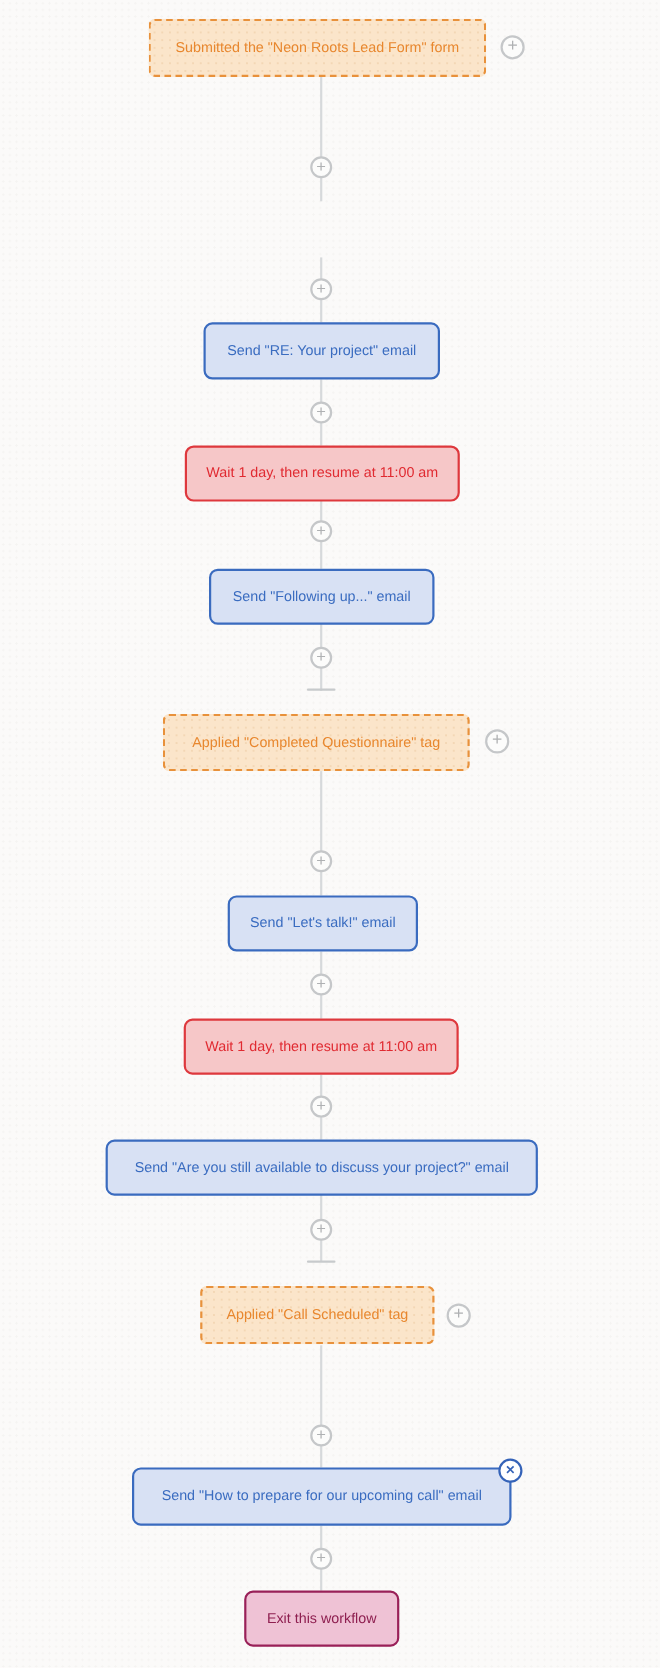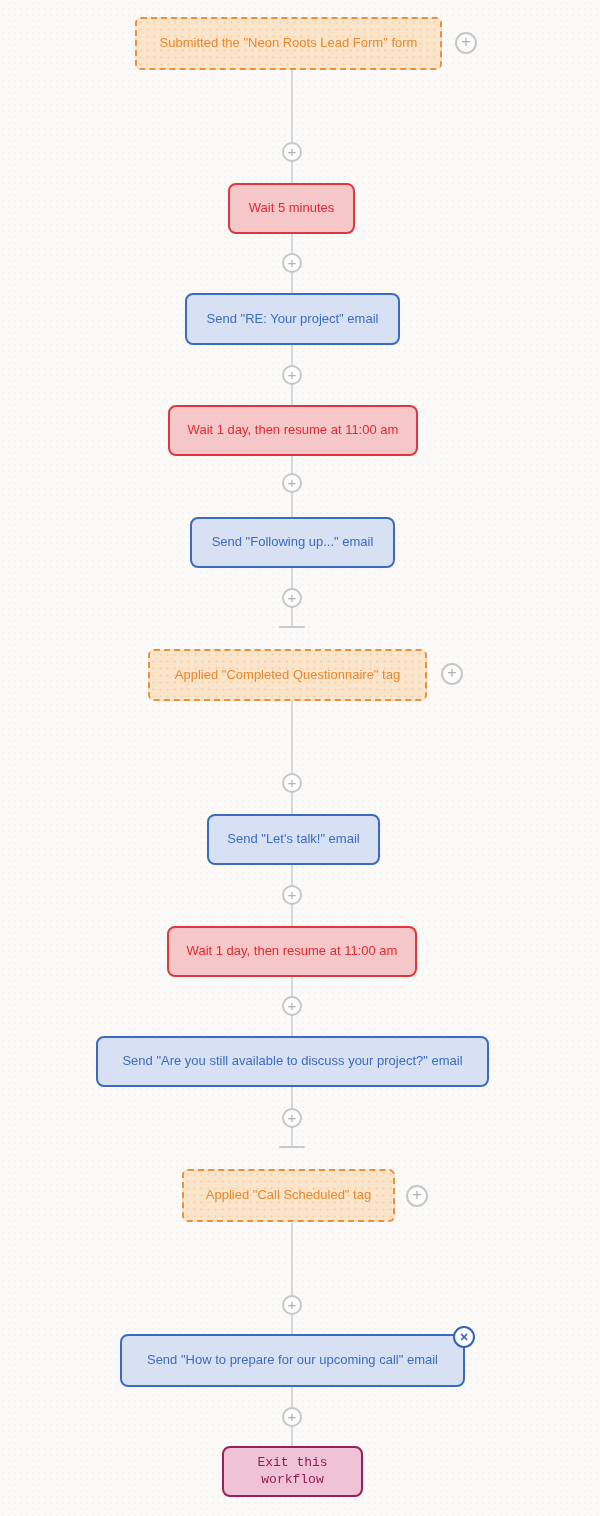--- a/index.html
+++ b/index.html
@@ -58,21 +58,20 @@
   }
   .node.email {
     border: 2px solid #3A6BBF;
     background-color: #D8E1F4;
     color: #3A6CC0;
   }
   .node.exit {
     border: 2px solid #992058;
     background-color: #EFC2D5;
     color: #8E1F50;
-    font-family: Liberation Mono, monospace;
   }
   .plus-circle {
     position: absolute;
     box-sizing: border-box;
     width: 20px;
     height: 20px;
     border-radius: 50%;
     border: 2px solid #C5C7C9;
     background: #FCFCFB;
     color: #AFB1B3;
@@ -169,23 +168,20 @@
       <span>+</span>
     </div>
   <div class="plus-circle side" style="left:406px;top:1185px">
       <span>+</span>
     </div>
 
   <div class="node trigger" style="left:135px;top:17px;width:307px;height:53px">
     <span>Submitted the "Neon Roots Lead Form" form</span>
   </div>
 
-  <div class="node wait" style="left:228px;top:183px;width:127px;height:51px">
-    <span>Wait 5 minutes</span>
-  </div>
 
   <div class="node email" style="left:185px;top:293px;width:215px;height:52px">
     <span>Send "RE: Your project" email</span>
   </div>
 
   <div class="node wait" style="left:168px;top:405px;width:250px;height:51px">
     <span>Wait 1 day, then resume at 11:00 am</span>
   </div>
 
   <div class="node email" style="left:190px;top:517px;width:205px;height:51px">

